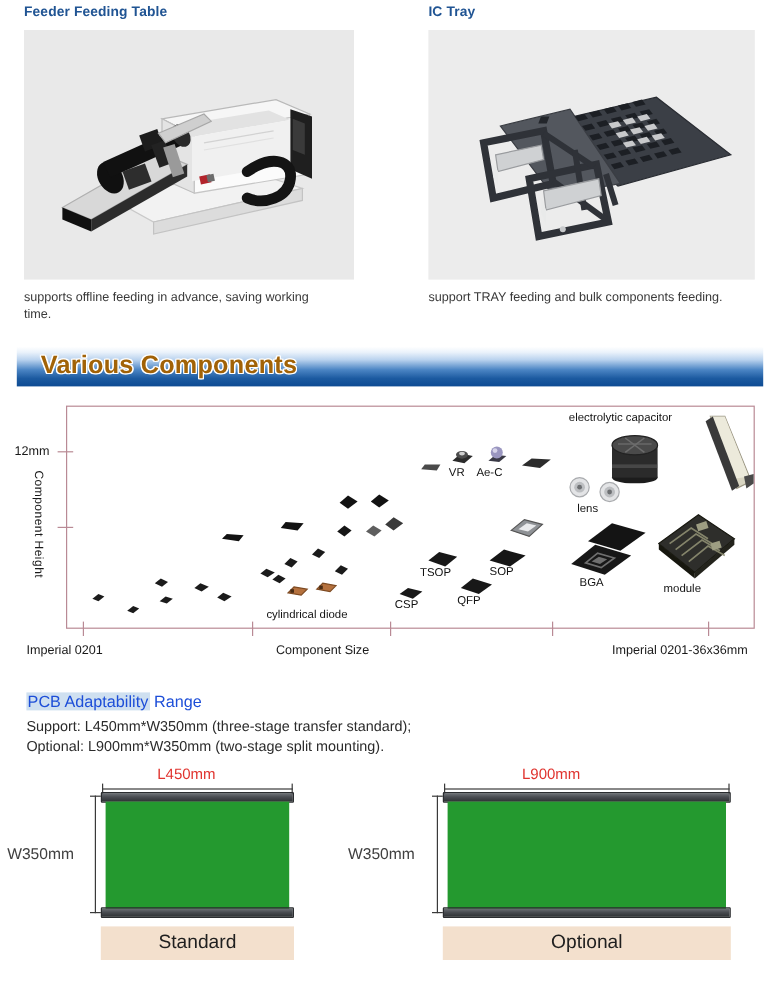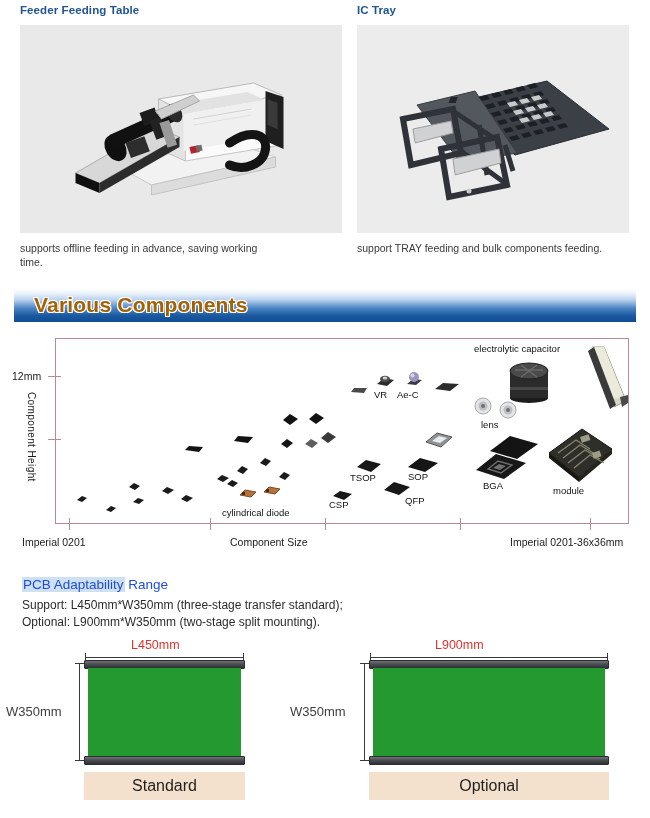--- a/index.html
+++ b/index.html
@@ -9,21 +9,21 @@
     background: #ffffff;
     font-family: "Liberation Sans", sans-serif;
     color: #1a1a1a;
     overflow: hidden;
   }
   .page { position: relative; width: 650px; height: 818px; }
 
   
   .cards { position: absolute; left: 0; top: 0; width: 650px; height: 282px; }
   .card { position: absolute; top: 0; }
-  .card-left  { left: 20px;  width: 322px; }
+  .card-left  { left: 20px;  width: 275px; }
   .card-right { left: 357px; width: 272px; }
   .card-title {
     font-size: 11.5px; font-weight: bold; color: #205493;
     letter-spacing: .1px; margin: 3px 0 8px 0; line-height: 14px;
   }
   .photo {
     position: relative; width: 100%; height: 208px;
     background: #e9e9e9; overflow: hidden;
   }
   .card-right .photo { background: #ececec; }
@@ -372,21 +372,21 @@
             <polygon points="1,8 10,1 25,5 15,13" fill="#181818"></polygon>
           </svg>
       </div>
       <div class="comp-label" style="left:294px; top:133px;">TSOP</div>
 
       <div class="chip" style="left:327px; top:142px;">
         <svg width="28" height="16">
             <polygon points="1,9 11,1 27,6 16,14" fill="#181818"></polygon>
           </svg>
       </div>
-      <div class="comp-label" style="left:325px; top:156px;margin-left:24px;">QFP</div>
+      <div class="comp-label" style="left:325px; top:156px;">QFP</div>
 
       <div class="chip" style="left:351px; top:118px;">
         <svg width="32" height="17">
             <polygon points="1,10 13,1 31,6 18,15" fill="#161616"></polygon>
           </svg>
       </div>
       <div class="comp-label" style="left:352px; top:132px;">SOP</div>
 
       <div class="chip" style="left:368px; top:92px;">
         <svg width="30" height="18">

